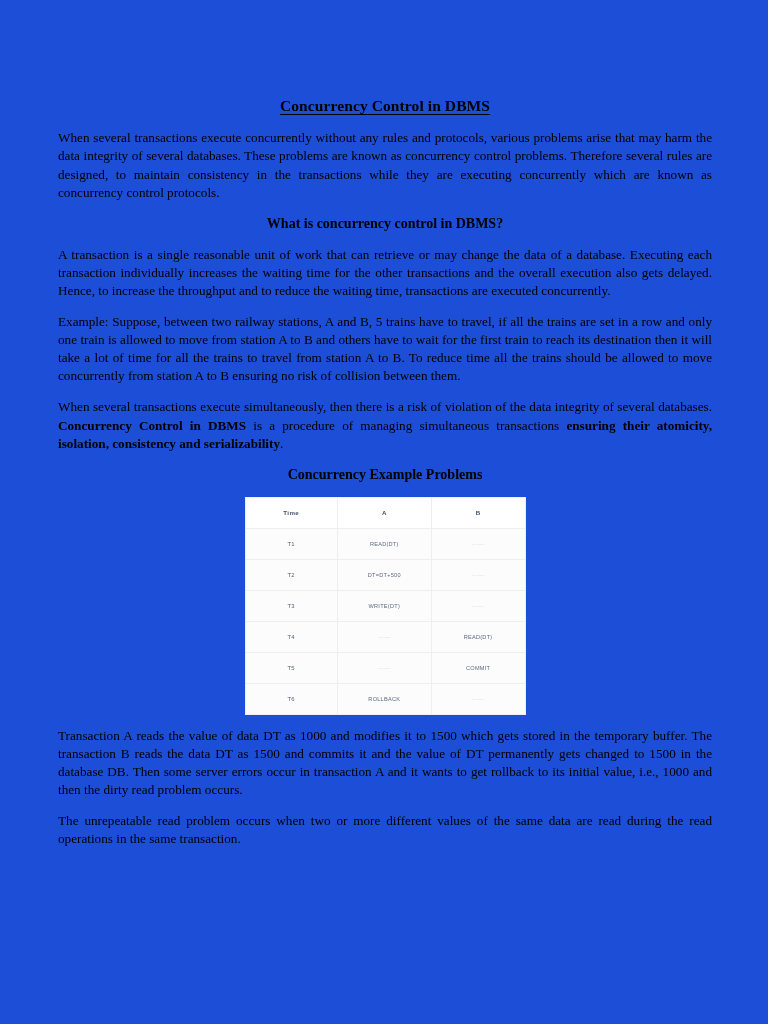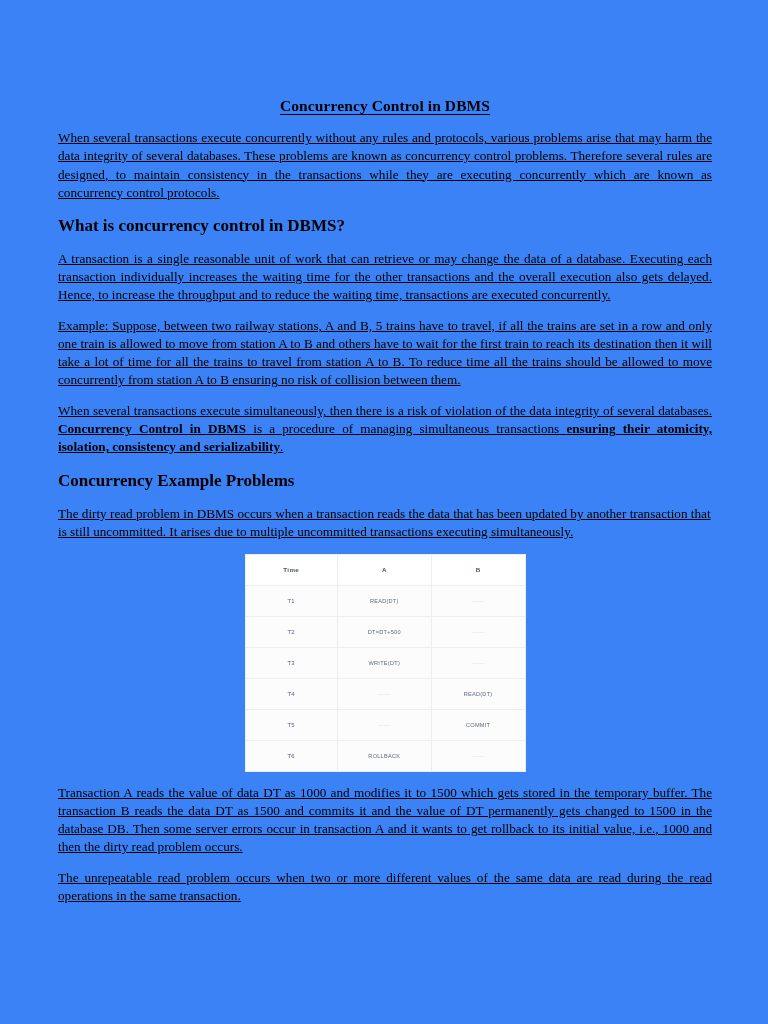--- a/index.html
+++ b/index.html
@@ -13,52 +13,51 @@
     font-family: "Liberation Serif", "DejaVu Serif", serif;
     color: #000000;
     overflow: hidden;
   }
   .page {
     position: relative;
     width: 768px;
     height: 1024px;
     box-sizing: border-box;
     padding: 96px 56px 0 58px;
-    background: #3b82f6;
+    background: #1d4ed8;
   }
   .doc-title {
     text-align: center;
     font-size: 15.5px;
     font-weight: bold;
     letter-spacing: 0.1px;
     margin: 0 0 14px 0;
     line-height: 1.25;
   }
   .doc-title span {
     text-decoration: underline;
     text-underline-offset: 2.5px;
   }
   p.body-text {
     font-size: 13.2px;
     line-height: 1.37;
     margin: 0 0 13px 0;
     text-align: justify;
     text-justify: inter-word;
     hyphens: none;
-    text-decoration: underline;
   }
   p.body-text.left {
     text-align: left;
   }
   h2.section-heading {
-    font-size: 17px;
+    font-size: 14px;
     font-weight: bold;
     margin: 0 0 13px 0;
     line-height: 1.3;
-    text-align: left;
+    text-align: center;
   }
   .bold-inline {
     font-weight: bold;
   }
 
   
   .table-wrap {
     width: 100%;
     display: flex;
     justify-content: center;
@@ -119,21 +118,20 @@
   <p class="body-text">A transaction is a single reasonable unit of work that can retrieve or may change the data of a database. Executing each transaction individually increases the waiting time for the other transactions and the overall execution also gets delayed. Hence, to increase the throughput and to reduce the waiting time, transactions are executed concurrently.</p>
 
   <p class="body-text">Example: Suppose, between two railway stations, A and B, 5 trains have to travel, if all the trains are set in a row and only one train is allowed to move from station A to B and others have to wait for the first train to reach its destination then it will take a lot of time for all the trains to travel from station A to B. To reduce time all the trains should be allowed to move concurrently from station A to B ensuring no risk of collision between them.</p>
 
   <p class="body-text"><span>When several transactions execute simultaneously, then there is a risk of violation of the data integrity of several databases. </span><span class="bold-inline">Concurrency Control in DBMS</span><span> is a procedure of managing simultaneous transactions </span><span class="bold-inline">ensuring their atomicity, isolation, consistency and serializability</span><span>.</span></p>
 
   <h2 class="section-heading">Concurrency Example Problems</h2>
 
 
 
-  <p class="body-text left">The dirty read problem in DBMS occurs when a transaction reads the data that has been updated by another transaction that is still uncommitted. It arises due to multiple uncommitted transactions executing simultaneously.</p>
 
 
   <div class="table-wrap">
     <table class="op-table">
       <colgroup>
         <col class="col-time">
         <col class="col-a">
         <col class="col-b">
       </colgroup>
       <thead>

